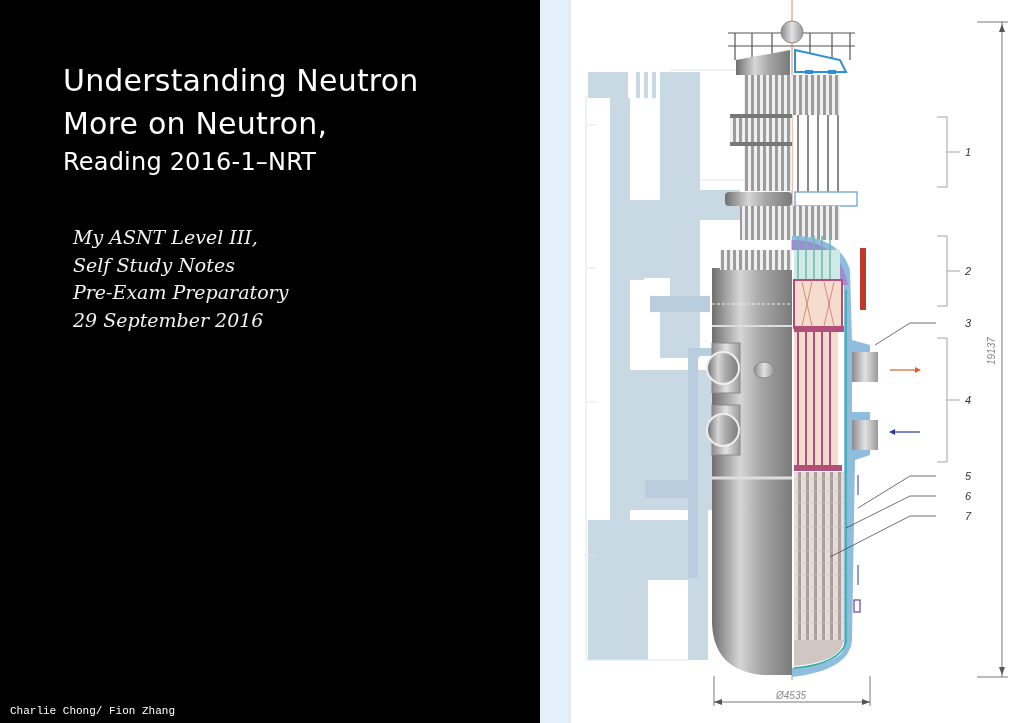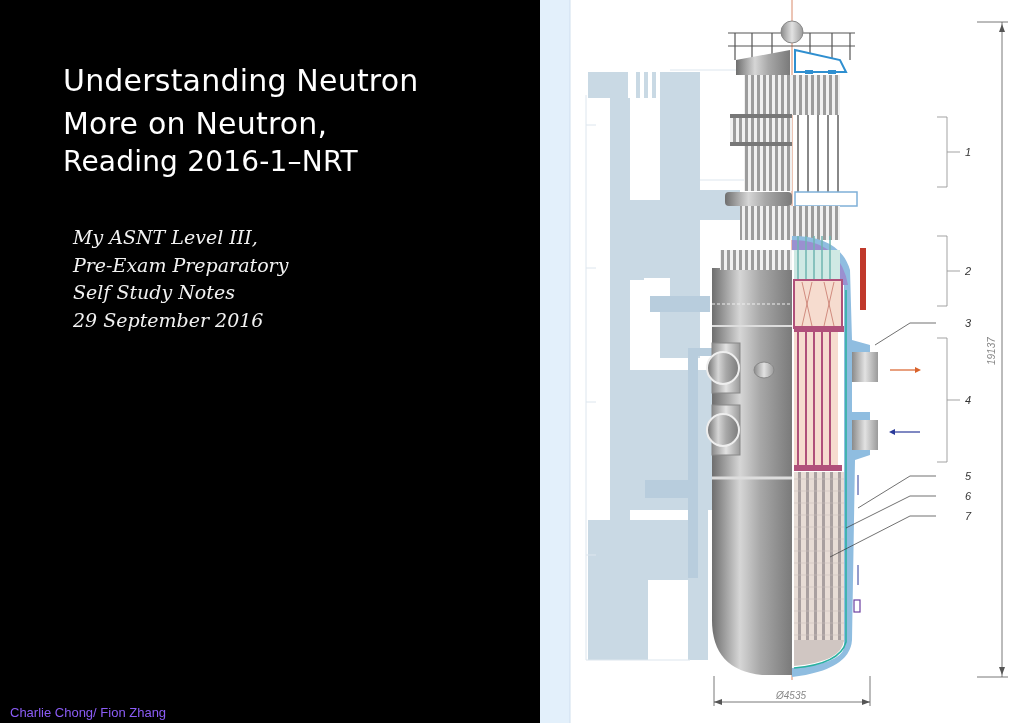--- a/index.html
+++ b/index.html
@@ -13,31 +13,31 @@
       background: #000;
     }
     .title-block {
       position: absolute; left: 63px; top: 51px; color: #fff;
     }
     .title-line {
       font-family: "DejaVu Sans", sans-serif;
       font-size: 30px; line-height: 43px; color: #fff;
       letter-spacing: 0.2px; white-space: nowrap;
     }
-    .title-line.small { font-size: 28px; line-height: 30px; margin-top: 2px; }
+    .title-line.small { font-size: 24px; line-height: 30px; margin-top: 2px; }
     .subtitle-block {
       position: absolute; left: 63px; top: 216px; color: #fff;
     }
     .subtitle-line {
       font-family: "DejaVu Serif", serif; font-style: italic;
       font-size: 19px; line-height: 27.5px; color: #f2f2f2; white-space: nowrap; margin-left: 10px;
     }
     .footer-credit {
       position: absolute; left: 10px; top: 697px;
-      font-family: Liberation Sans, sans-serif; font-size: 13px; color: #8b5cf6;
+      font-family: Liberation Mono, monospace; font-size: 11px; color: #ffffff;
     }
     .right-panel {
       position: absolute; left: 540px; top: 0; width: 483px; height: 723px;
       background: #fff;
     }
     .right-panel svg { position: absolute; left: 0; top: 0; }
     .label-num {
       font-family: "Liberation Sans", sans-serif; font-style: italic; font-size: 11px; fill: #333;
     }
     .dim-text {
@@ -48,22 +48,22 @@
 <body>
 
 <div class="left-panel">
   <div class="title-block">
     <div class="title-line">Understanding Neutron</div>
     <div class="title-line">More on Neutron,</div>
     <div class="title-line small">Reading 2016-1–NRT</div>
   </div>
   <div class="subtitle-block">
     <div class="subtitle-line">My ASNT Level III,</div>
+    <div class="subtitle-line">Self Study Notes</div>
     <div class="subtitle-line">Pre-Exam Preparatory</div>
-    <div class="subtitle-line">Self Study Notes</div>
     <div class="subtitle-line">29 September 2016</div>
   </div>
   <div class="footer-credit">Charlie Chong/ Fion Zhang</div>
 </div>
 
 <div class="right-panel">
   <svg width="483" height="723" viewBox="0 0 483 723">
     <defs>
       <linearGradient id="steel" x1="0" x2="1" y1="0" y2="0">
         <stop offset="0" stop-color="#6e6e6e"></stop>

